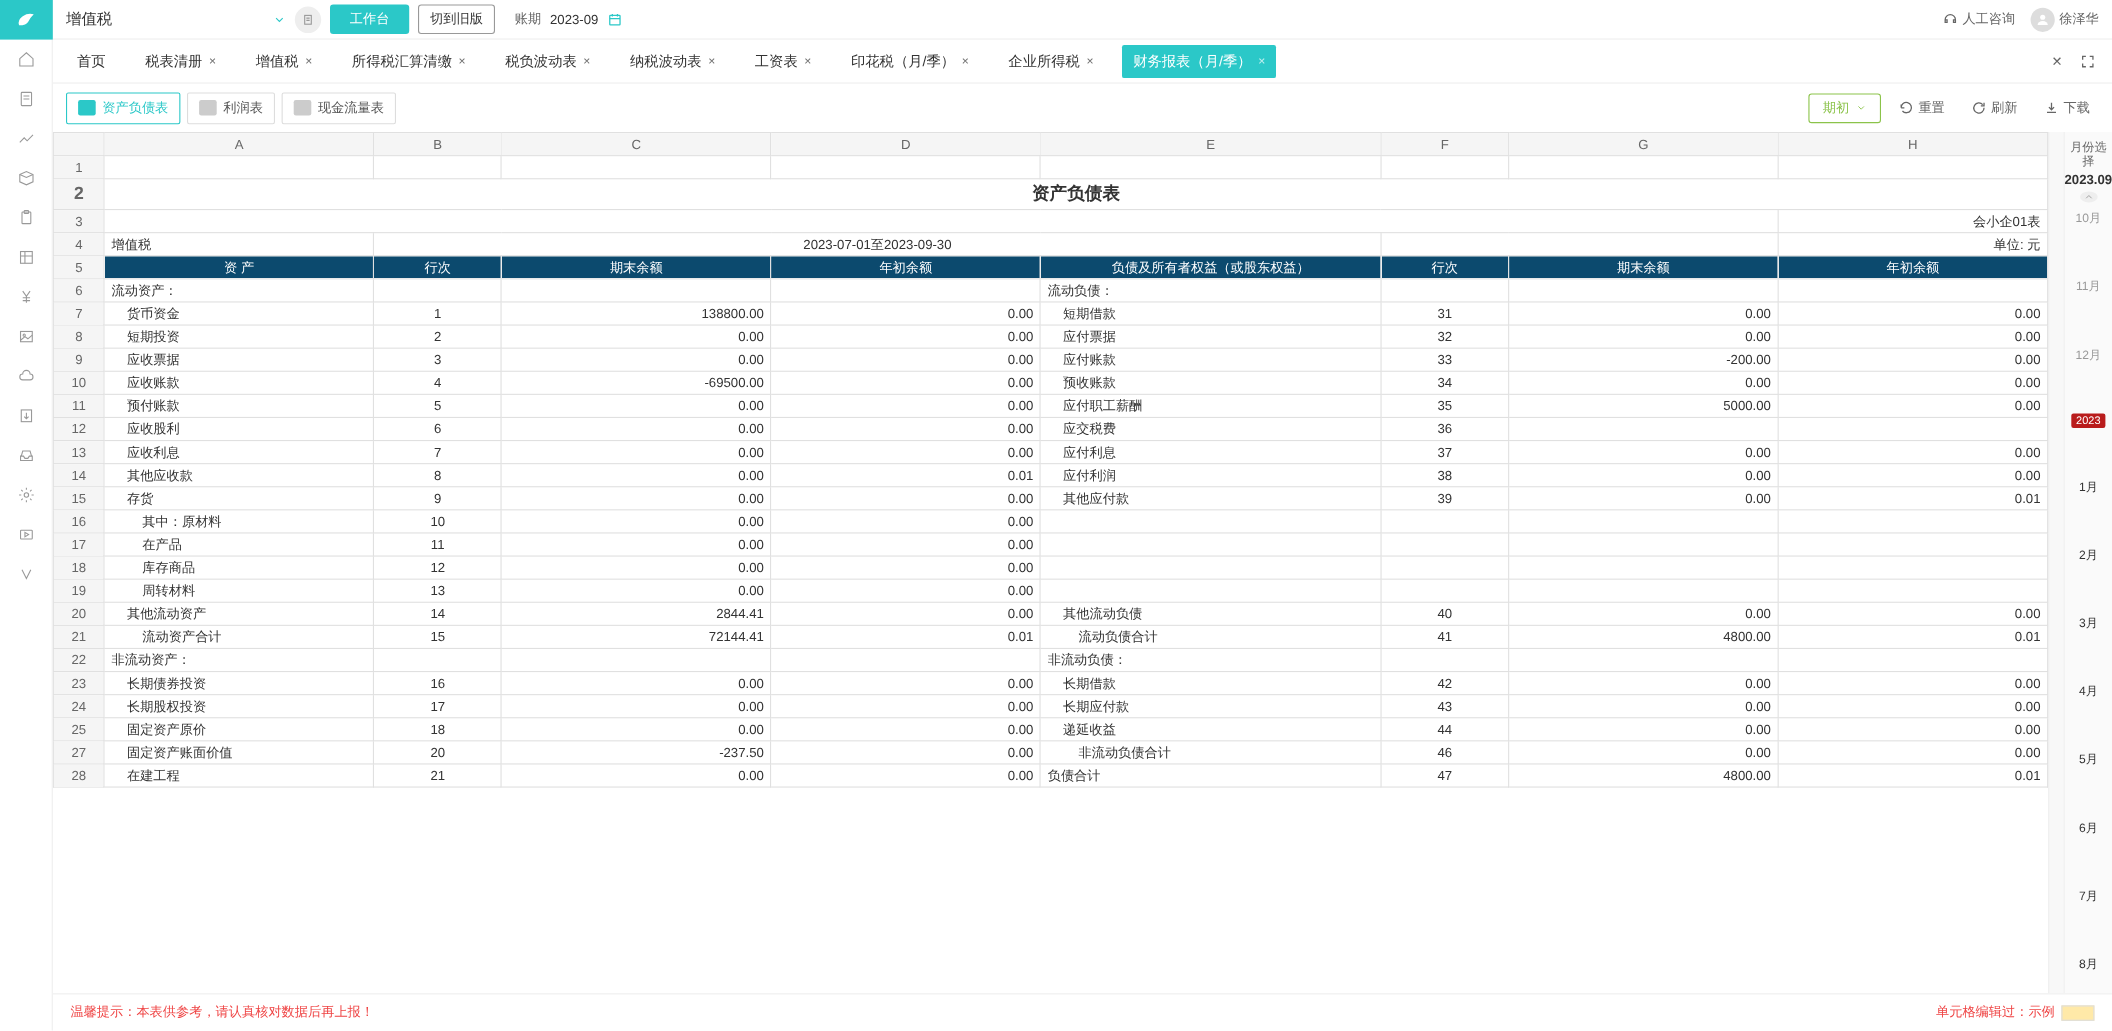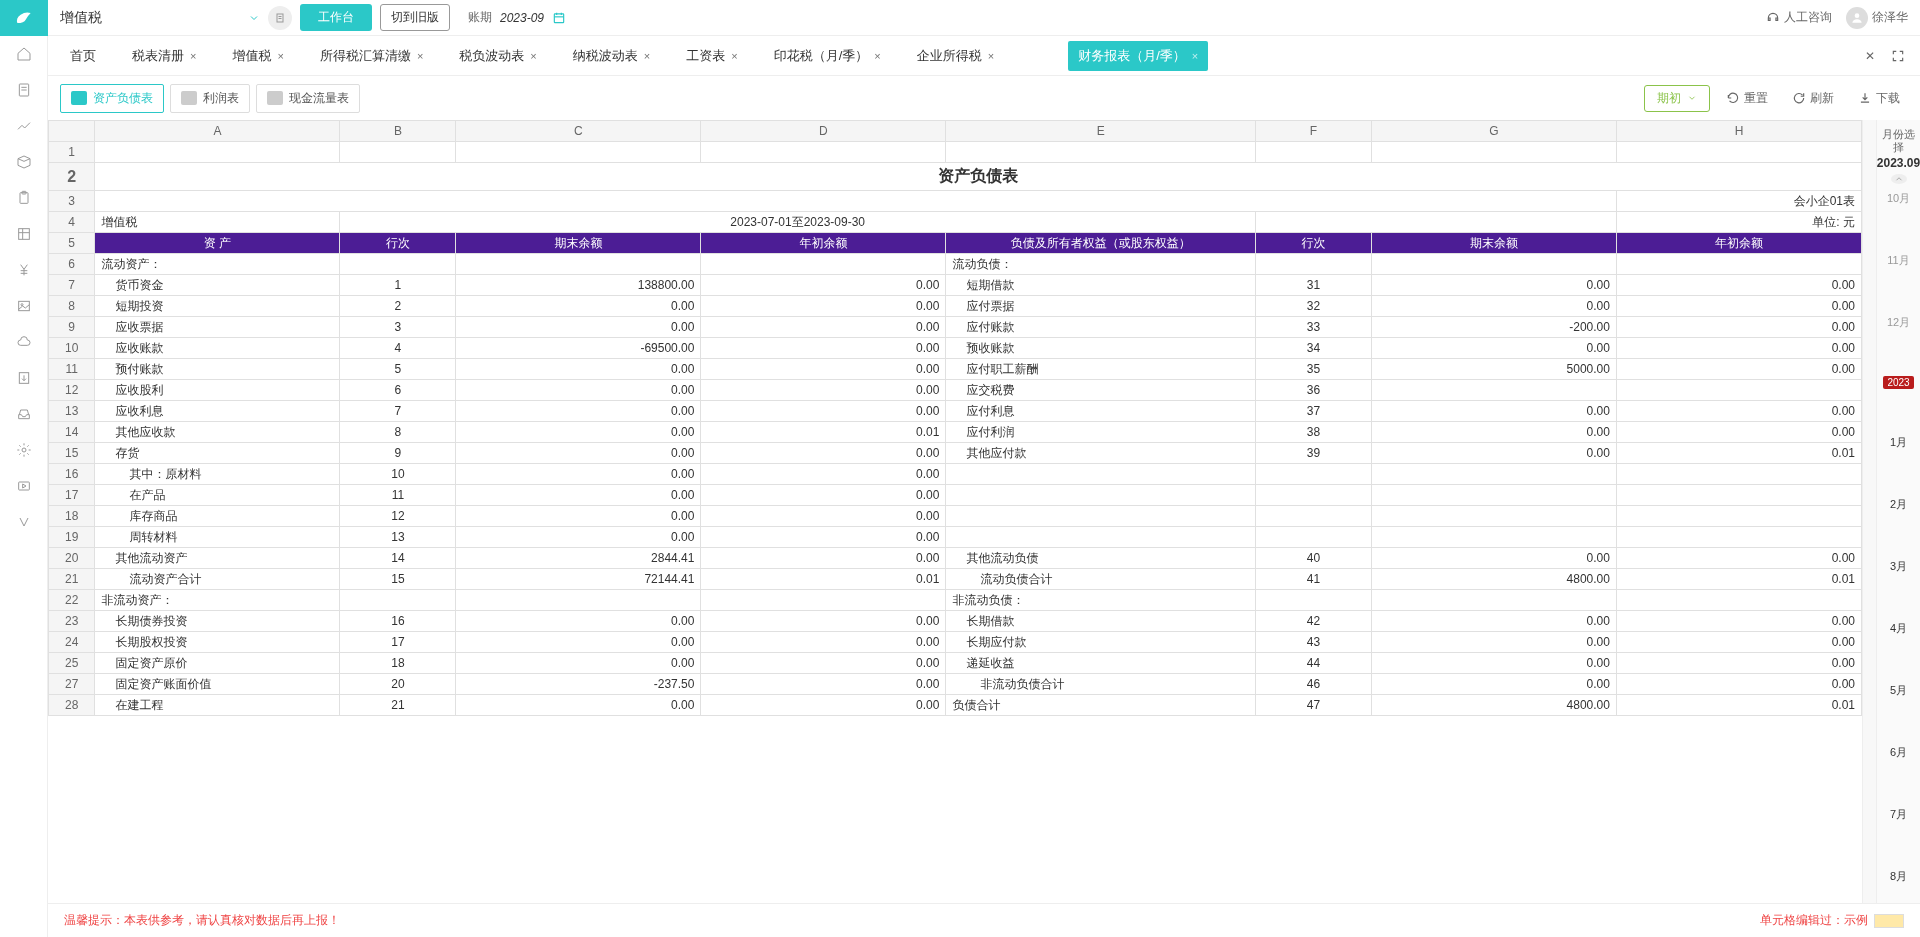--- a/index.html
+++ b/index.html
@@ -20,31 +20,31 @@
 
 .topbar { height: 36px; display: flex; align-items: center; padding: 0 12px; border-bottom: 1px solid #eee; gap: 8px; }
 .company-select { display: flex; align-items: center; gap: 8px; cursor: pointer; min-width: 180px; }
 .company-name { font-size: 14px; color: #333; }
 .chevron { width: 12px; height: 12px; }
 .chevron svg { width: 12px; height: 12px; stroke: #2bc8c8; fill: none; stroke-width: 2; }
 .doc-icon-btn { width: 24px; height: 24px; border-radius: 50%; background: #eee; display: flex; align-items: center; justify-content: center; cursor: pointer; }
 .btn-primary { background: #2bc8c8; color: #fff; padding: 5px 18px; border-radius: 3px; cursor: pointer; border: none; font-size: 12px; }
 .btn-outline { border: 1px solid #999; background: #fff; color: #333; padding: 4px 10px; border-radius: 3px; cursor: pointer; font-size: 12px; }
 .period-label { margin-left: 10px; color: #666; }
-.period-value { color: #333; font-style: italic; }
+.period-value { color: #333; }
 .calendar-icon { width: 14px; height: 14px; cursor: pointer; }
 .topbar-spacer { flex: 1; }
 .topbar-right { display: flex; align-items: center; gap: 14px; color: #666; }
 .topbar-right-item { display: flex; align-items: center; gap: 4px; cursor: pointer; }
 .avatar { width: 22px; height: 22px; border-radius: 50%; background: #ddd; display:flex;align-items:center;justify-content:center; }
 
 
 .tabs-row { height: 40px; display: flex; align-items: center; padding: 0 12px; border-bottom: 1px solid #eee; gap: 0; position: relative; }
 .tab { padding: 6px 10px; display: flex; align-items: center; gap: 6px; cursor: pointer; color: #333; font-size: 13px; border-radius: 2px; }
-.tab.active { background: #2bc8c8; color: #fff; margin-left: 48px; }
+.tab.active { background: #2bc8c8; color: #fff; }
 .tab-close { font-size: 11px; opacity: 0.7; cursor: pointer; }
 .tabs-right { margin-left: auto; display: flex; gap: 8px; align-items: center; }
 .icon-btn { width: 20px; height: 20px; display:flex;align-items:center;justify-content:center; cursor:pointer; color:#666; }
 
 
 .subbar { height: 44px; display: flex; align-items: center; padding: 6px 12px; gap: 8px; }
 .subtab { border: 1px solid #ddd; padding: 5px 10px; display: flex; align-items: center; gap: 6px; cursor: pointer; font-size: 12px; color: #555; border-radius: 2px; }
 .subtab.active { color: #2bc8c8; border-color: #2bc8c8; }
 .subtab-icon { width: 16px; height: 14px; background: #ccc; border-radius: 2px; display:inline-block; }
 .subtab.active .subtab-icon { background: #2bc8c8; }
@@ -71,21 +71,21 @@
 .sheet .rowhdr { background: #f5f5f5; color: #666; text-align: center; width: 36px; position: sticky; left: 0; }
 .sheet .corner { background: #f5f5f5; position: sticky; left: 0; top: 0; z-index: 2; }
 .col-A { width: 190px; }
 .col-B { width: 90px; }
 .col-C { width: 190px; }
 .col-D { width: 190px; }
 .col-E { width: 240px; }
 .col-F { width: 90px; }
 .col-G { width: 190px; }
 .col-H { width: 190px; }
-.hdr-row td { background: #4c1d95; color: #fff; text-align: center; }
+.hdr-row td { background: #0c4a6e; color: #fff; text-align: center; }
 .title-row td { text-align: center; font-size: 16px; font-weight: bold; border-left:1px solid #e0e0e0; border-right:1px solid #e0e0e0; }
 .num { text-align: right; }
 .ctr { text-align: center; }
 .indent1 { padding-left: 20px !important; }
 .indent2 { padding-left: 34px !important; }
 
 
 .footer { height: 34px; border-top: 1px solid #eee; display:flex; align-items:center; padding:0 16px; font-size:12px; color:#ef4444; }
 .footer-left { flex:1; }
 .footer-legend { width:30px; height:14px; background:#ffe9a8; display:inline-block; margin-left:6px; border:1px solid #ddd; }

